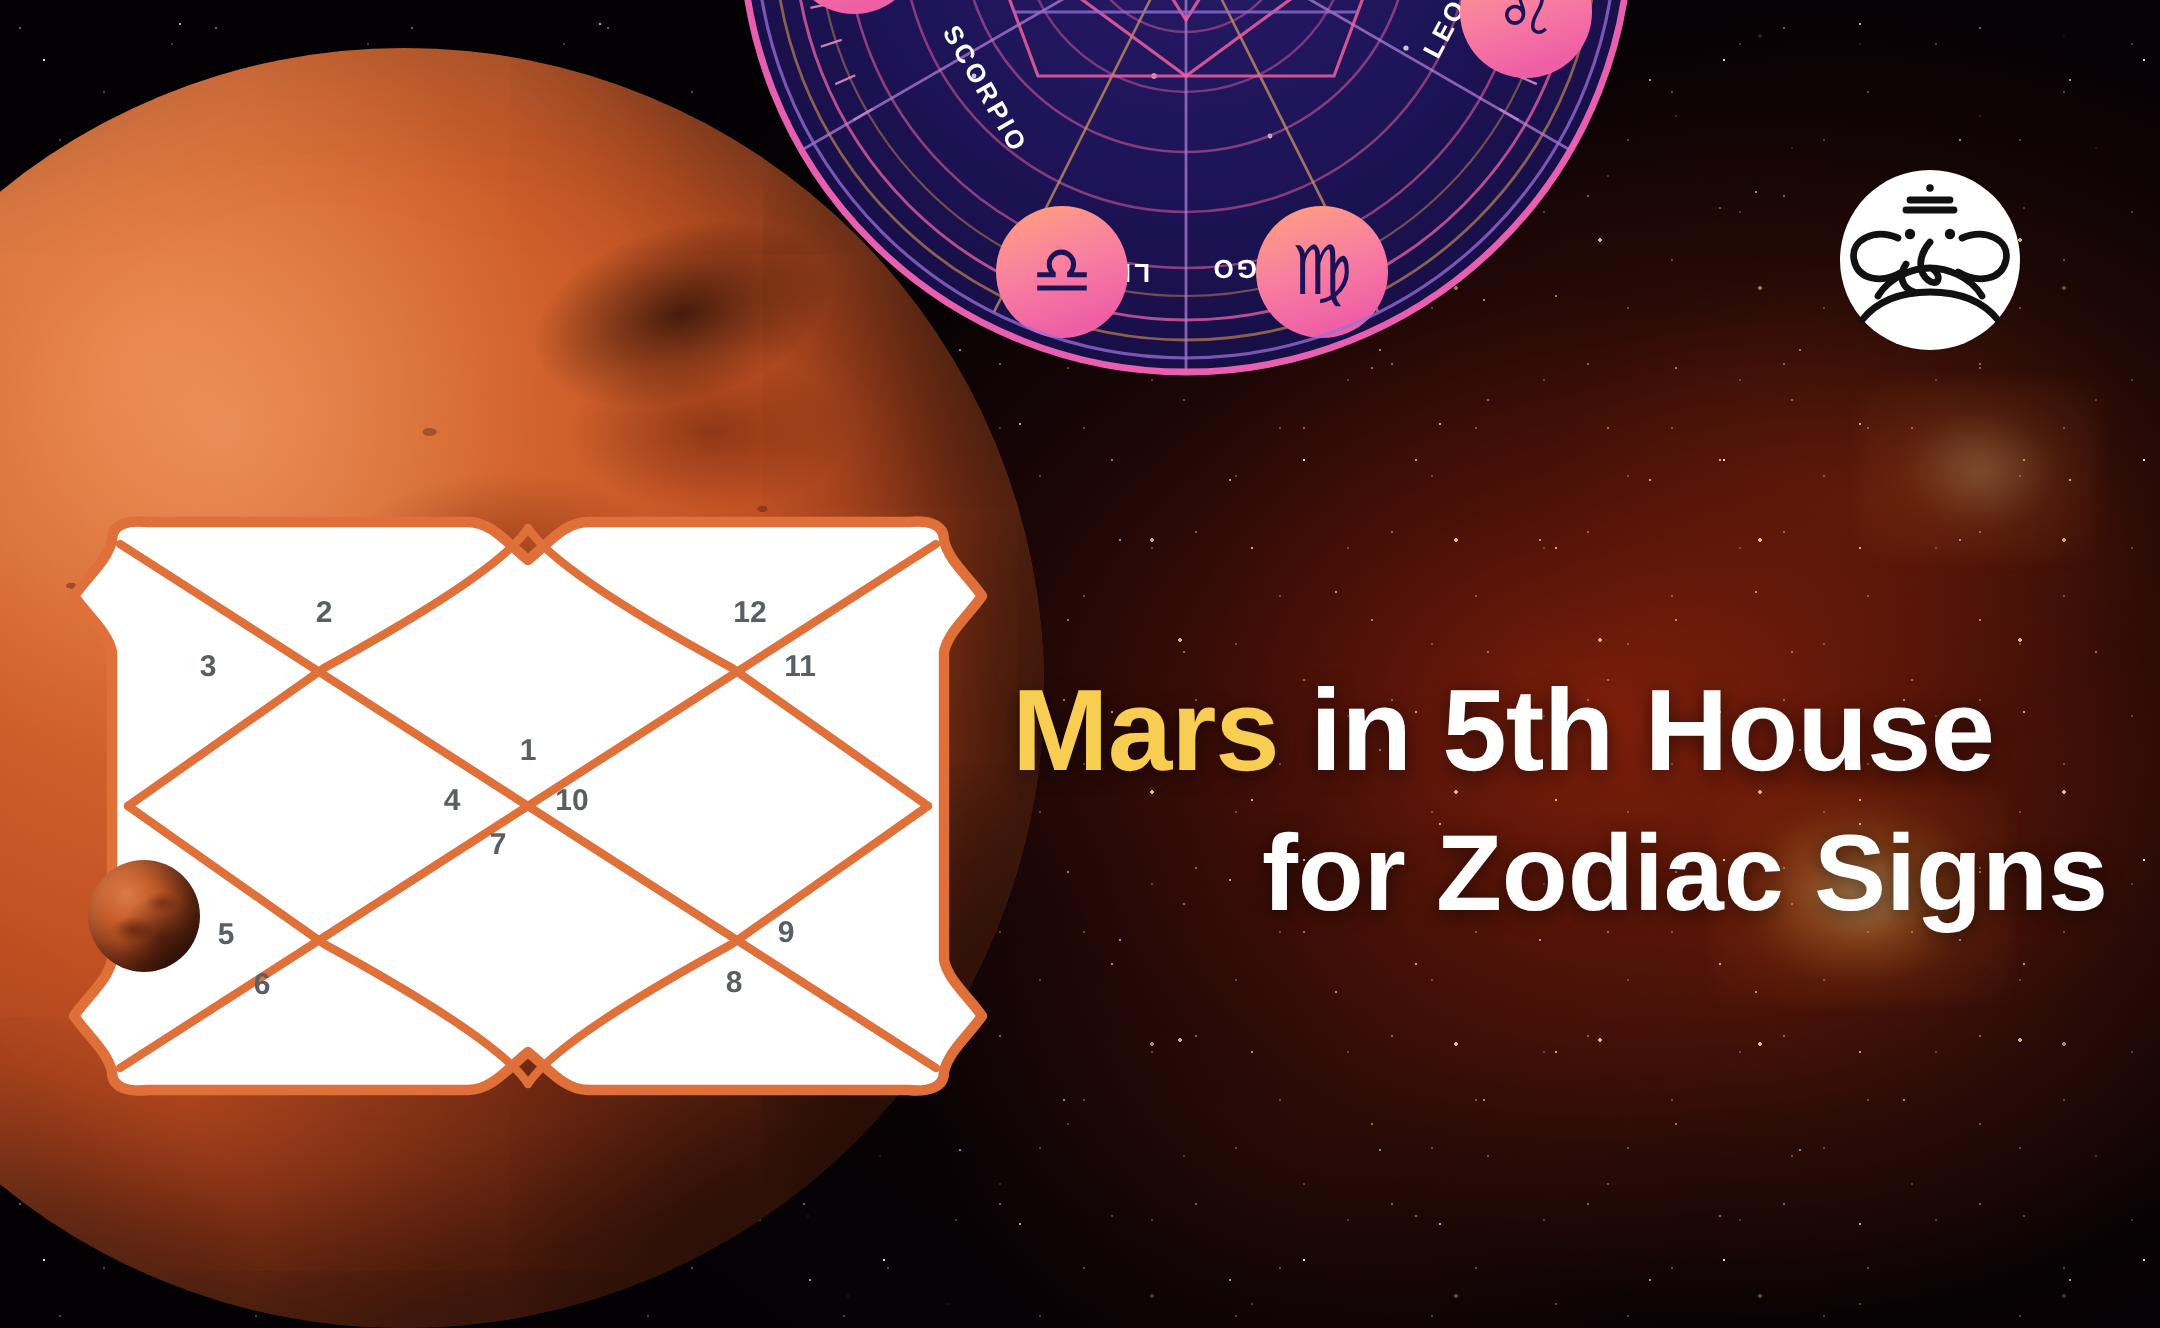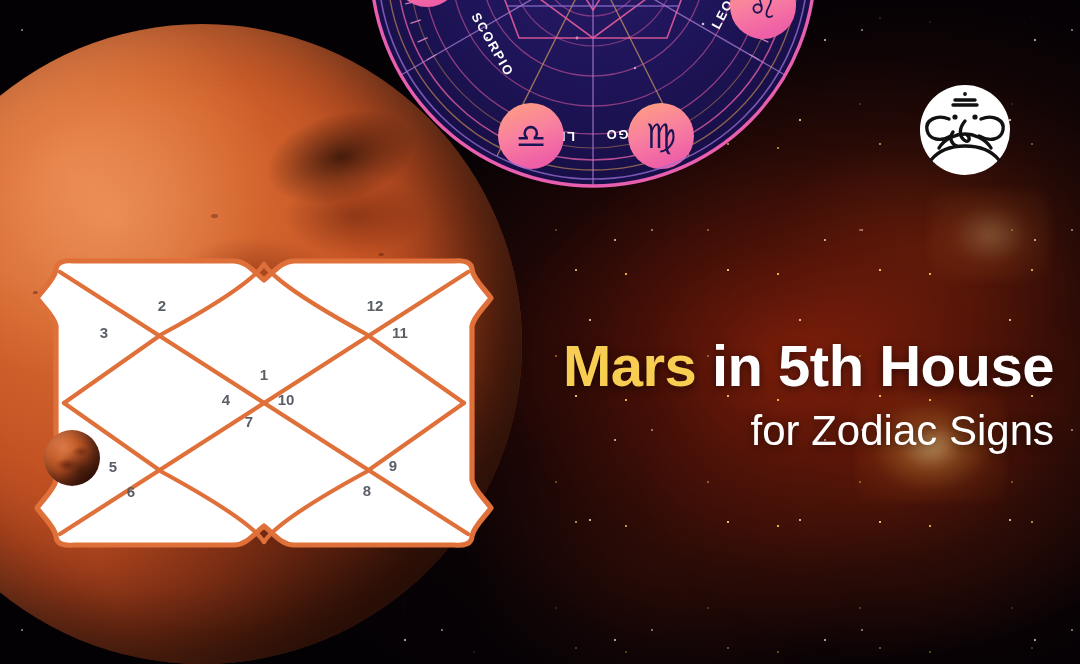--- a/index.html
+++ b/index.html
@@ -181,30 +181,29 @@
     left:506px; top:336px;
     width:548px;
   }
   .headline {
     font-family:"Liberation Sans Narrow","Liberation Sans", sans-serif;
     font-weight:bold;
     font-size:58px;
     line-height:1.02;
     letter-spacing:-0.5px;
     color:#ffffff;
-    text-align:right;
     white-space:nowrap;
     text-shadow:0 2px 10px rgba(0,0,0,0.55);
   }
   .headline .hl-accent { color:#f7ce52; }
   .subhead {
     margin-top:14px;
     font-family:"Liberation Sans Narrow","Liberation Sans", sans-serif;
-    font-weight:normal;
-    font-size:42px;
+    font-weight:bold;
+    font-size:54px;
     line-height:1.05;
     color:#ffffff;
     text-align:right;
     white-space:nowrap;
     text-shadow:0 2px 10px rgba(0,0,0,0.55);
   }
 </style>
 </head>
 <body>
 

